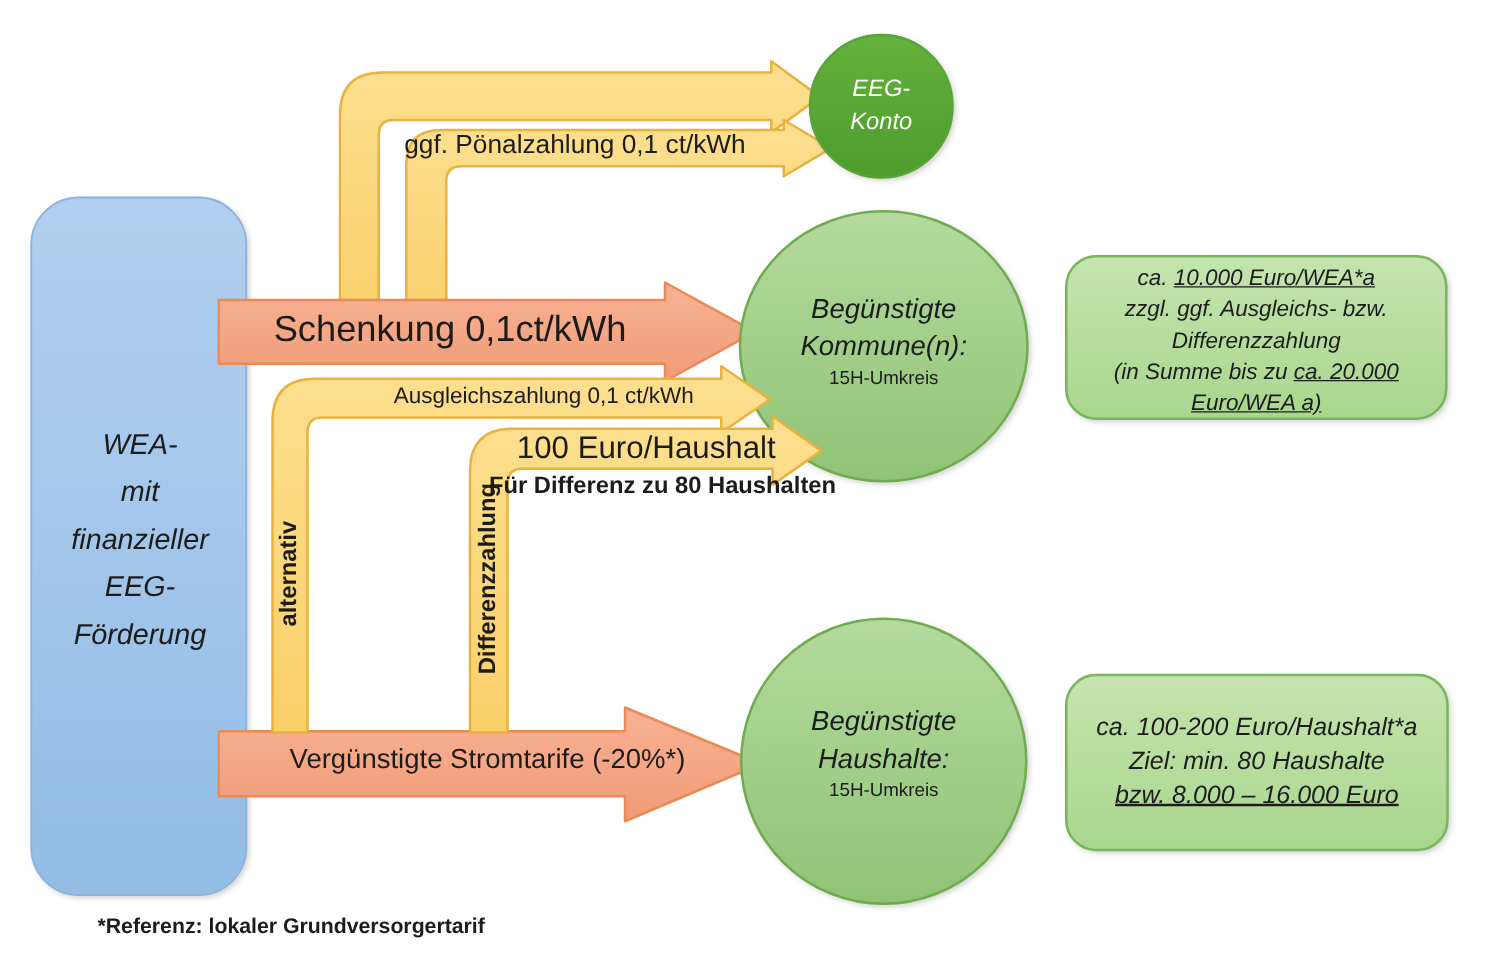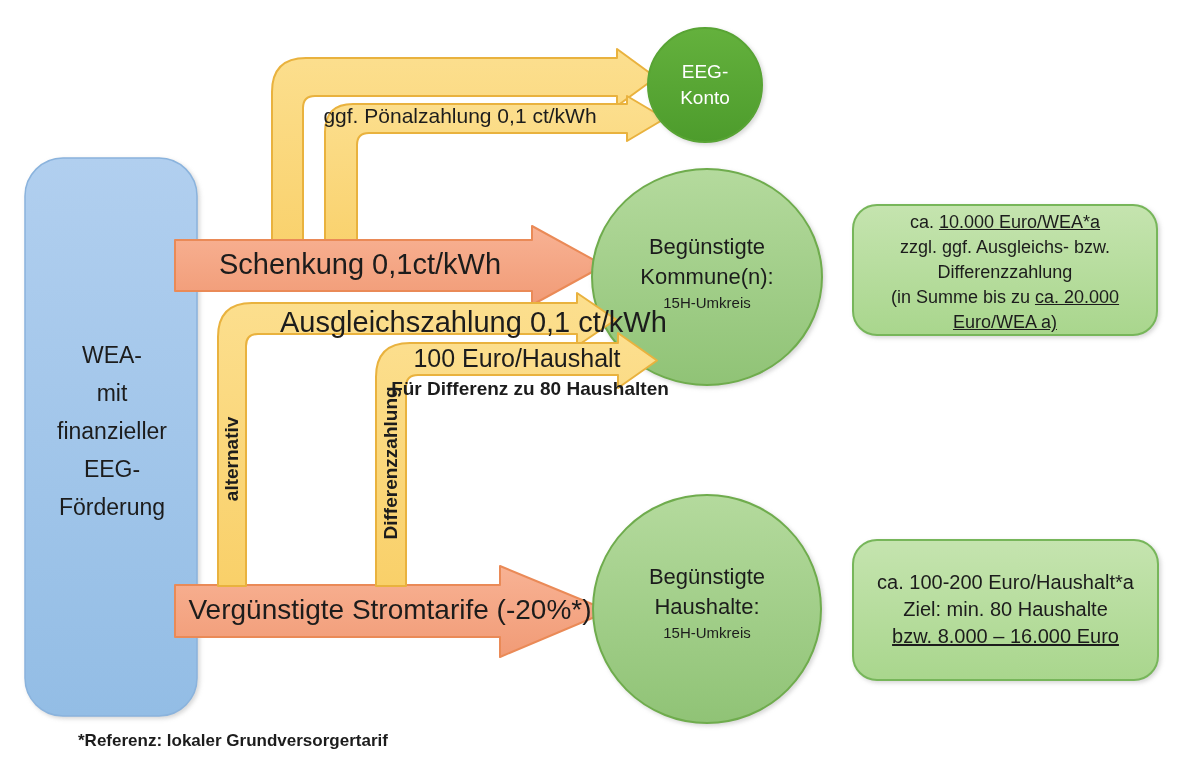--- a/index.html
+++ b/index.html
@@ -1,31 +1,31 @@
 <!DOCTYPE html>
 <html><head>
 <meta charset="utf-8">
 <style>
   html,body{margin:0;padding:0;background:#ffffff;}
   #stage{position:relative;width:1200px;height:775px;background:#ffffff;overflow:hidden;
          font-family:"Liberation Sans", sans-serif;color:#1c1c1c;}
   #shapes{position:absolute;left:0;top:0;}
   .softshadow{filter:drop-shadow(2px 2px 2px rgba(120,120,120,0.3));}
   .txt{position:absolute;text-align:center;line-height:1.15;white-space:nowrap;}
-  .txt .line{white-space:nowrap;}
+  .txt .line{white-space:nowrap;font-style:italic;}
   .u{text-decoration:underline;}
   .rot{transform:rotate(-90deg);transform-origin:center center;font-weight:bold;}
   .wea-label{font-size:23px;line-height:38px;font-weight:400;}
   .penalty-main{font-size:21px;margin-top:40px;}
   .penalty-min{font-size:16px;}
   .donation{font-size:29px;}
-  .compensation{font-size:29px;}
+  .compensation{font-size:18px;}
   .household{font-size:25px;}
   .household-note{font-size:19px;font-weight:bold;}
-  .discount{font-size:28px;}
+  .discount{font-size:22px;}
   .vert{font-size:19px;}
   .eeg{font-size:19px;line-height:26px;color:#ffffff;font-weight:400;}
   .circle-title{font-size:22px;line-height:30px;}
   .circle-sub{font-size:15px;margin-top:2px;}
   .info1{font-size:18px;line-height:25px;}
   .info2{font-size:20px;line-height:27px;}
   .footnote{font-size:17px;font-weight:bold;text-align:left;}
 </style>
 </head>
 <body>

